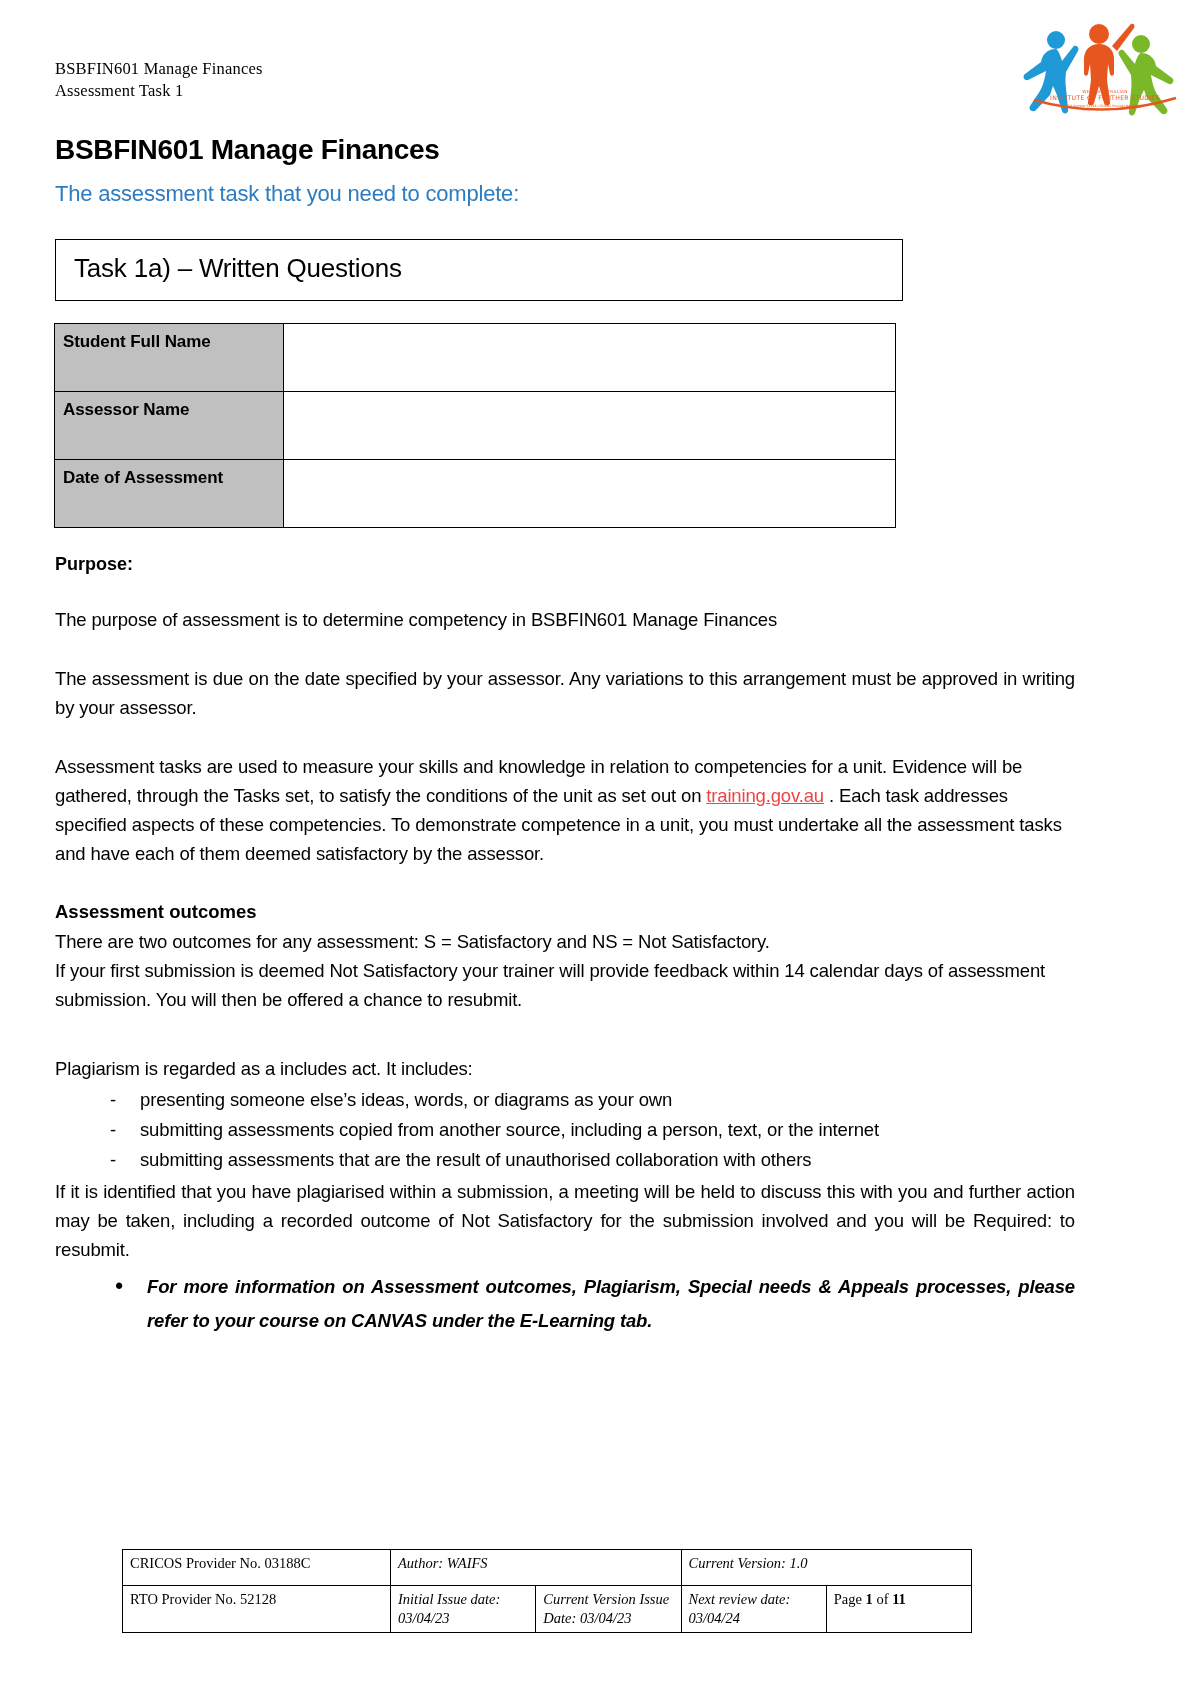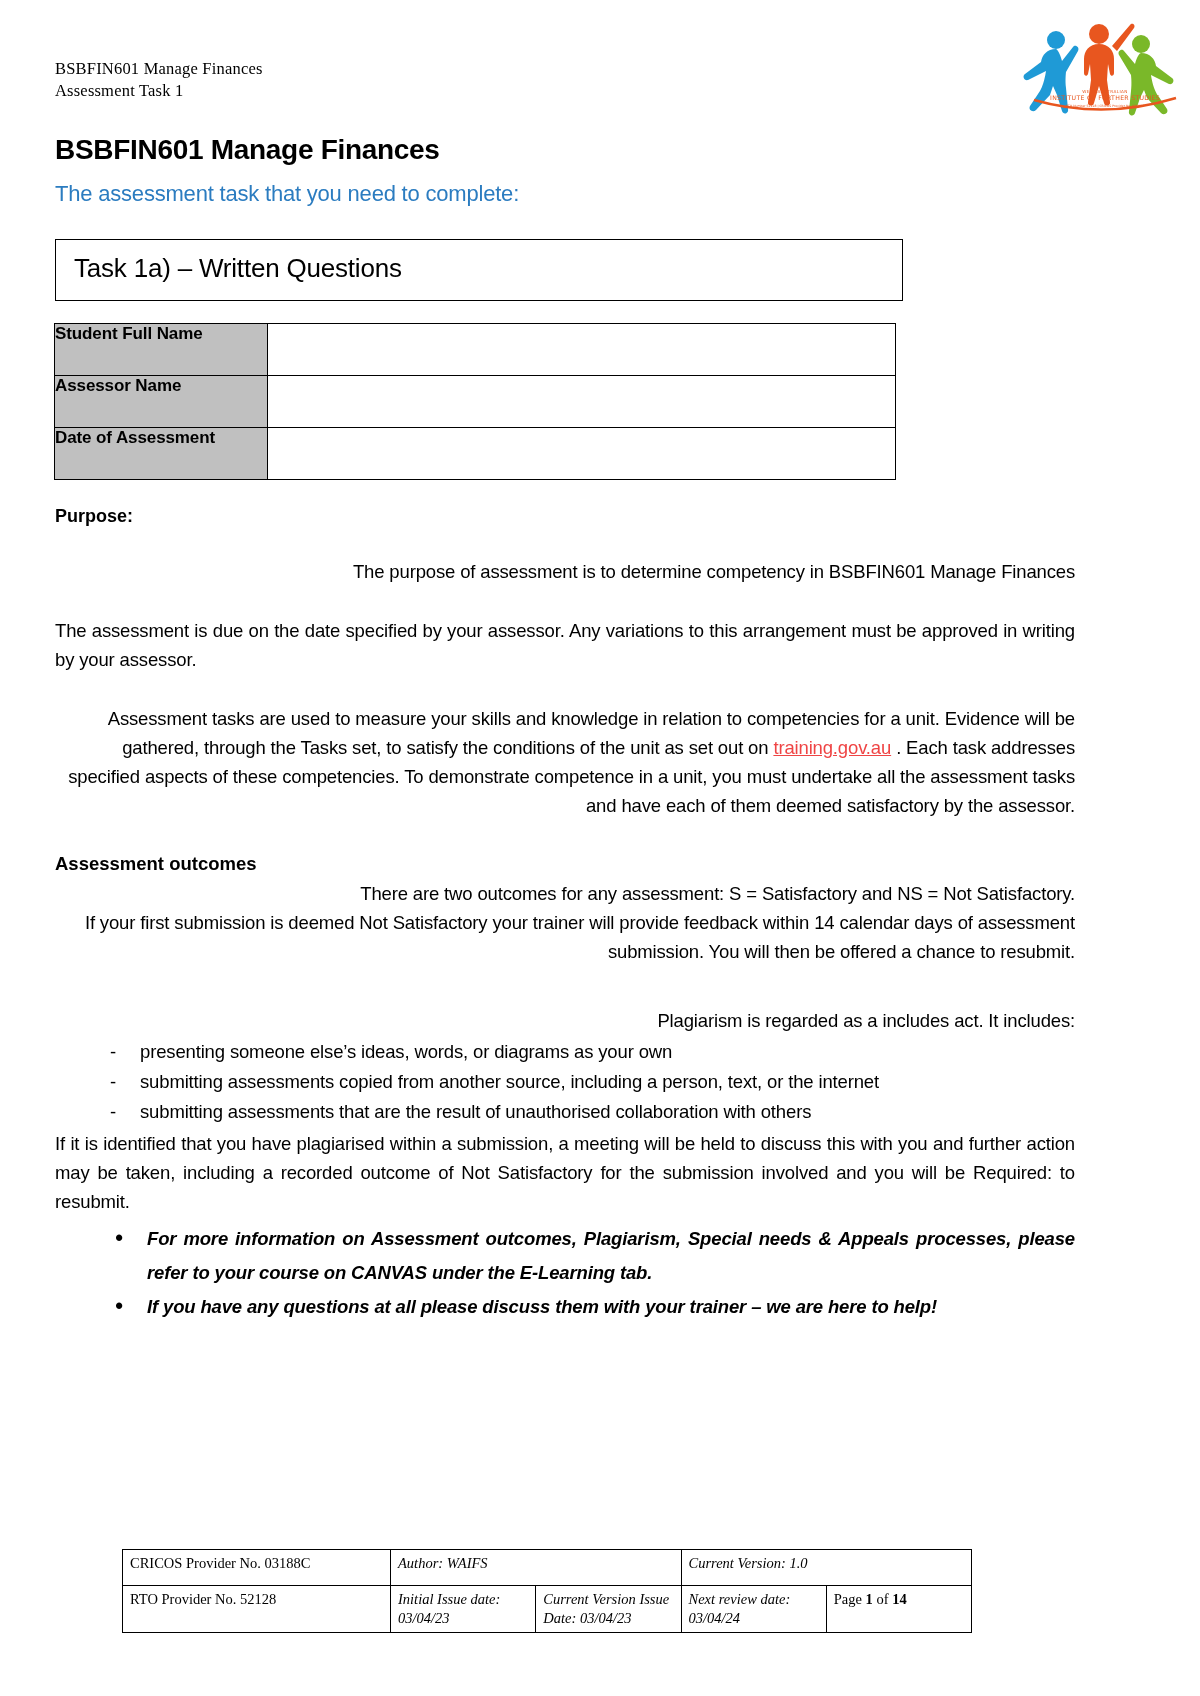--- a/index.html
+++ b/index.html
@@ -90,21 +90,21 @@
 
   
   table.student-table {
     border-collapse: collapse;
     width: 842px;
     margin: 0 0 26px -1px;
     table-layout: fixed;
   }
   table.student-table td {
     border: 1.4px solid #000;
-    padding: 0;
+    padding: 8px;
     height: 51px;
     vertical-align: top;
   }
   td.st-label {
     width: 212px;
     background: #c0c0c0;
     font-weight: bold;
     font-size: 17px;
     padding: 7px 0 0 11px;
     letter-spacing: -0.1px;
@@ -115,21 +115,20 @@
   .h-purpose {
     font-weight: bold;
     font-size: 18px;
     margin: 0 0 14px 0;
   }
   p.body {
     font-size: 18.5px;
     line-height: 29px;
     margin: 0 0 14px 0;
     letter-spacing: -0.15px;
-    text-align: right;
   }
   p.spaced { margin-bottom: 30px; }
   p.just { text-align: justify; }
   .sec-head {
     font-weight: bold;
     font-size: 18.5px;
     line-height: 27px;
     margin: 0 0 2px 0;
   }
   .gap-sm { height: 16px; }
@@ -292,21 +291,20 @@
     <ul class="dash-list">
       <li>presenting someone else’s ideas, words, or diagrams as your own</li>
       <li>submitting assessments copied from another source, including a person, text, or the internet</li>
       <li>submitting assessments that are the result of unauthorised collaboration with others</li>
     </ul>
 
     <p class="body just" style="margin-bottom:0">If it is identified that you have plagiarised within a submission, a meeting will be held to discuss this with you and further action may be taken, including a recorded outcome of Not Satisfactory for the submission involved and you will be Required: to resubmit.</p>
 
     <ul class="bullet-list">
       <li>For more information on Assessment outcomes, Plagiarism, Special needs &amp; Appeals processes, please refer to your course on CANVAS under the E-Learning tab.</li>
-      <li>If you have any questions at all please discuss them with your trainer – we are here to help!</li>
     </ul>
 
   </div>
 
   <div class="footer-wrap">
     <table class="footer-table">
       <tbody>
         <tr class="r1-h">
           <td class="col-a">CRICOS Provider No. 03188C</td>
           <td class="it" colspan="2">Author: WAIFS</td>
@@ -319,19 +317,19 @@
             <span>03/04/23</span>
           </td>
           <td class="it col-c">
             <span>Current Version Issue</span><br>
             <span>Date:  03/04/23</span>
           </td>
           <td class="it col-d">
             <span>Next review date:</span><br>
             <span>03/04/24</span>
           </td>
-          <td class="col-e"><span>Page </span><b>1</b><span> of </span><b>14</b></td>
+          <td class="col-e"><span>Page </span><b>1</b><span> of </span><b>11</b></td>
         </tr>
       </tbody>
     </table>
   </div>
 
 </div>
 
 </body></html>

